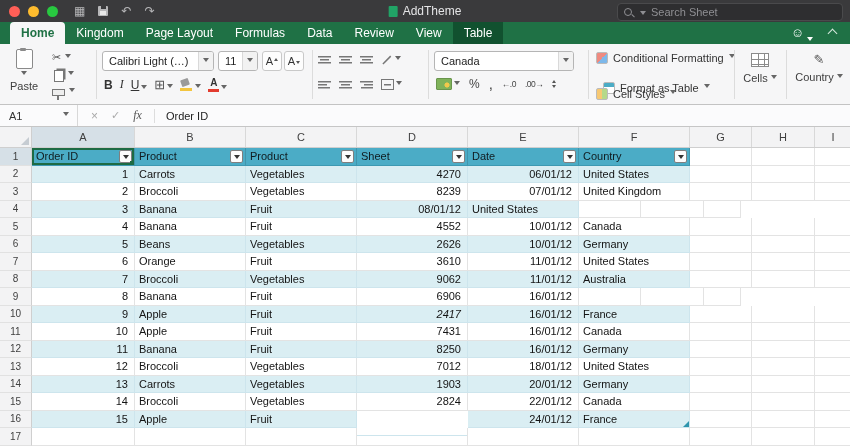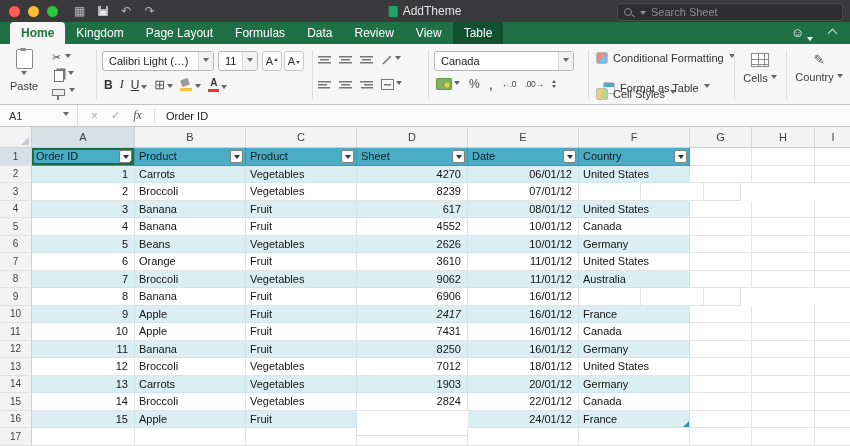--- a/index.html
+++ b/index.html
@@ -404,30 +404,30 @@
           <div class="cell" style="width: 63px;"></div>
           <div class="cell" style="width: 37px;"></div>
         </div>
         <div class="grow">
           <div class="rownum" style="width: 32px;">3</div>
           <div class="cell num" style="width: 103px;"><span>2</span></div>
           <div class="cell" style="width: 111px;"><span>Broccoli</span></div>
           <div class="cell" style="width: 111px;"><span>Vegetables</span></div>
           <div class="cell num" style="width: 111px;"><span>8239</span></div>
           <div class="cell num" style="width: 111px;"><span>07/01/12</span></div>
+          <div class="cell" style="width: 111px;"><span>United Kingdom</span></div>
           <div class="cell" style="width: 62px;"></div>
           <div class="cell" style="width: 63px;"></div>
           <div class="cell" style="width: 37px;"></div>
         </div>
         <div class="grow">
           <div class="rownum" style="width: 32px;">4</div>
           <div class="cell band num" style="width: 103px;"><span>3</span></div>
           <div class="cell band" style="width: 111px;"><span>Banana</span></div>
           <div class="cell band" style="width: 111px;"><span>Fruit</span></div>
-          <div class="cell band num" style="width: 111px;"><span>617</span></div>
           <div class="cell band num" style="width: 111px;"><span>08/01/12</span></div>
           <div class="cell band" style="width: 111px;"><span>United States</span></div>
           <div class="cell" style="width: 62px;"></div>
           <div class="cell" style="width: 63px;"></div>
           <div class="cell" style="width: 37px;"></div>
         </div>
         <div class="grow">
           <div class="rownum" style="width: 32px;">5</div>
           <div class="cell num" style="width: 103px;"><span>4</span></div>
           <div class="cell" style="width: 111px;"><span>Banana</span></div>

